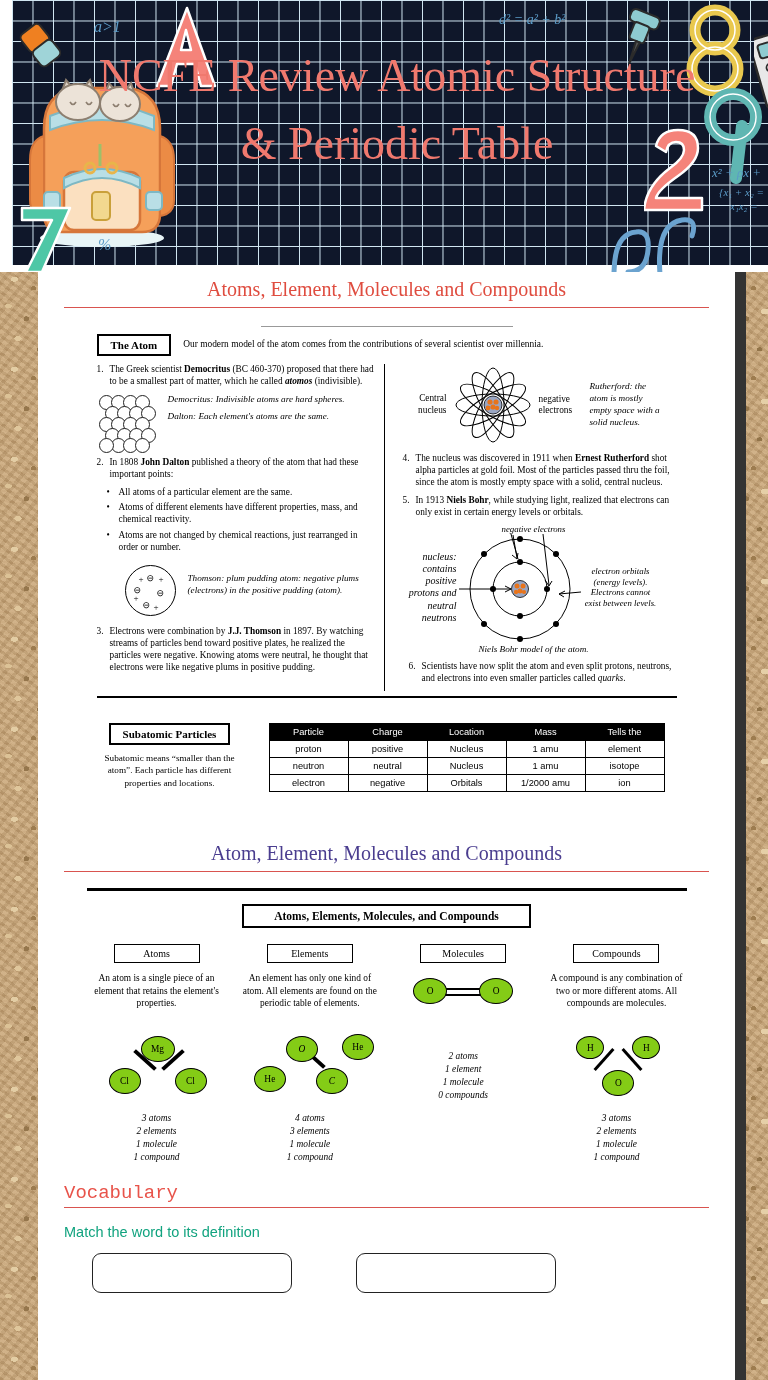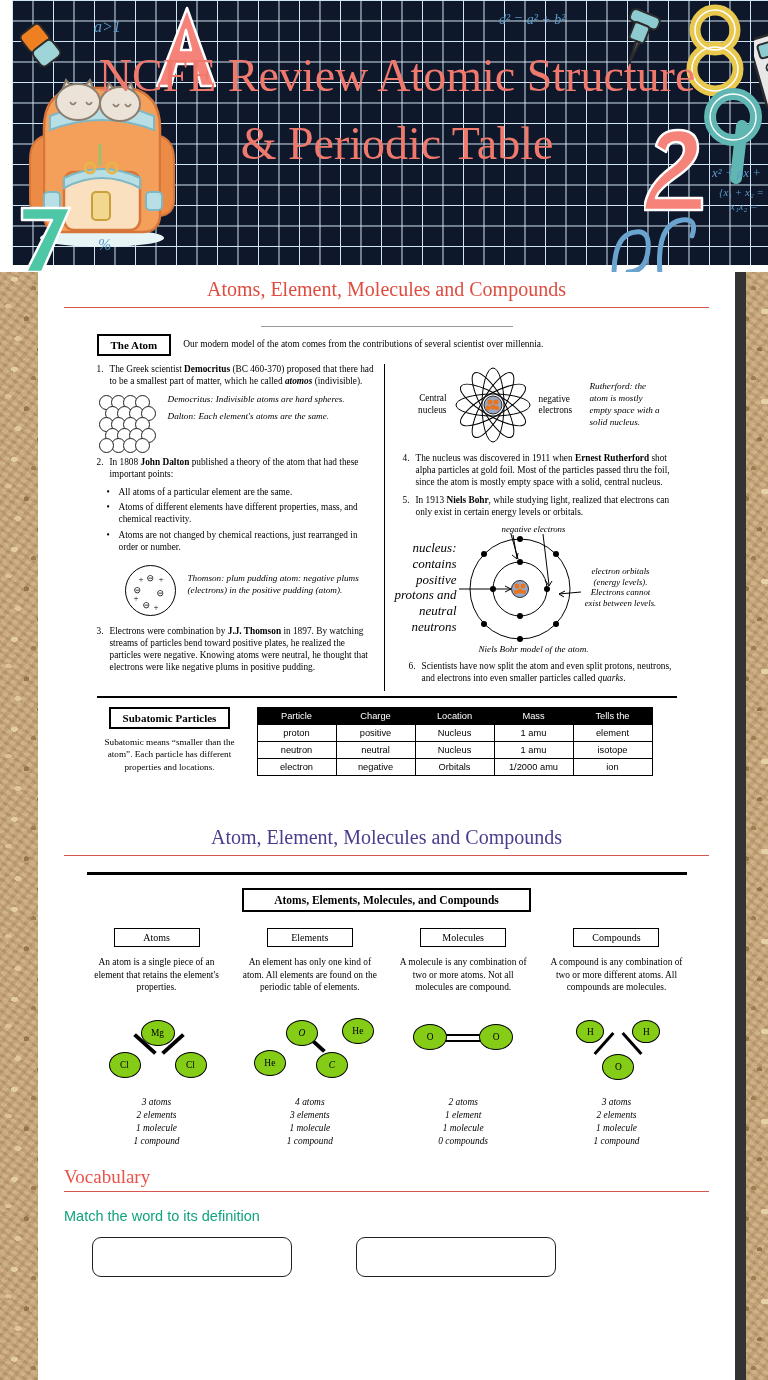--- a/index.html
+++ b/index.html
@@ -138,27 +138,27 @@
 
   
   #ruth-wrap { display: flex; align-items: center; font-size: 9.3px; gap: 3px; }
   #ruth-left { text-align: right; width: 52px; line-height: 1.25; }
   #ruth-svg { flex: none; }
   #ruth-mid { width: 48px; font-size: 9.3px; line-height: 1.2; }
   #ruth-right { font-style: italic; font-size: 9.2px; line-height: 1.3; width: 72px; }
 
   
   #bohr-wrap { display: flex; align-items: center; gap: 2px; margin-top: 2px; }
-  #bohr-l { width: 62px; text-align: right; font-style: italic; font-size: 13px; line-height: 1.22; }
+  #bohr-l { width: 62px; text-align: right; font-style: italic; font-size: 10px; line-height: 1.22; }
   #bohr-r { width: 76px; text-align: center; font-style: italic; font-size: 8.8px; line-height: 1.22; }
   #bohr-cap { text-align: center; font-style: italic; font-size: 9.2px; margin: 2px 0 7px; }
   #neg-el-lbl { text-align: center; font-style: italic; font-size: 8.8px; margin-bottom: -4px; }
 
   
-  #sub-wrap { display: flex; width: 580px; margin: 9px auto 0; gap: 14px; align-items: flex-start; }
+  #sub-wrap { display: flex; width: 580px; margin: 25px auto 0; gap: 26px; align-items: flex-start; }
   #sub-left { width: 146px; text-align: center; }
   #sub-left .blurb { font-size: 9.2px; line-height: 1.33; margin-top: 7px; text-align: center; }
   table.sub-table { border-collapse: collapse; font-family: "Liberation Sans", sans-serif; }
   table.sub-table th, table.sub-table td {
     border: 1px solid #000; font-size: 9.3px; text-align: center; padding: 3px 0; width: 79px;
   }
   table.sub-table thead th { background: #000; color: #fff; border-color: #000; font-weight: normal; }
 
   
   #worksheet2 { width: 600px; margin: 16px auto 0; font-family: "Liberation Serif", serif; }
@@ -178,21 +178,21 @@
   .ws2-col .counts { font-size: 9.4px; font-style: italic; line-height: 1.38; }
   .atom-c {
     position: absolute; border: 1.4px solid #000; border-radius: 50%;
     background: #84cc16; display: flex; align-items: center; justify-content: center;
     font-size: 9.4px; z-index: 3;
   }
   .bondline { position: absolute; background: #000; z-index: 1; }
 
   
   #vocab { padding: 0 26px; margin-top: 18px; }
-  #vocab-title { color: #e8534a; font-size: 19px; font-family: Liberation Serif, serif; }
+  #vocab-title { color: #e8534a; font-size: 19px; font-family: Liberation Mono, monospace; }
   #vocab-rule { border-top: 1.5px solid #d9534f; margin-top: 3px; }
   #vocab-instr {
     color: #11a37f; font-family: "Liberation Sans", sans-serif; font-size: 14.5px; margin-top: 16px;
   }
   #vocab-boxes { display: flex; gap: 64px; margin-top: 13px; padding-left: 28px; }
   .vocab-box {
     width: 200px; height: 40px; border: 1.4px solid #222; border-radius: 9px; background: #fff;
   }
 </style>
 </head>
@@ -566,21 +566,20 @@
           <div class="counts">
             <div>4 atoms</div>
             <div>3 elements</div>
             <div>1 molecule</div>
             <div>1 compound</div>
           </div>
         </div>
 
         <div class="ws2-col">
           <div class="hdr">Molecules</div>
-          <div class="desc">A molecule is any combination of two or more atoms.  Not all molecules are compound.</div>
           <div class="mol">
             <div class="bondline" style="left:50px;top:16px;width:40px;height:2px"></div>
             <div class="bondline" style="left:50px;top:22px;width:40px;height:2px"></div>
             <div class="atom-c" style="left:20px;top:6px;width:34px;height:26px">O</div>
             <div class="atom-c" style="left:86px;top:6px;width:34px;height:26px">O</div>
           </div>
           <div class="counts">
             <div>2 atoms</div>
             <div>1 element</div>
             <div>1 molecule</div>

